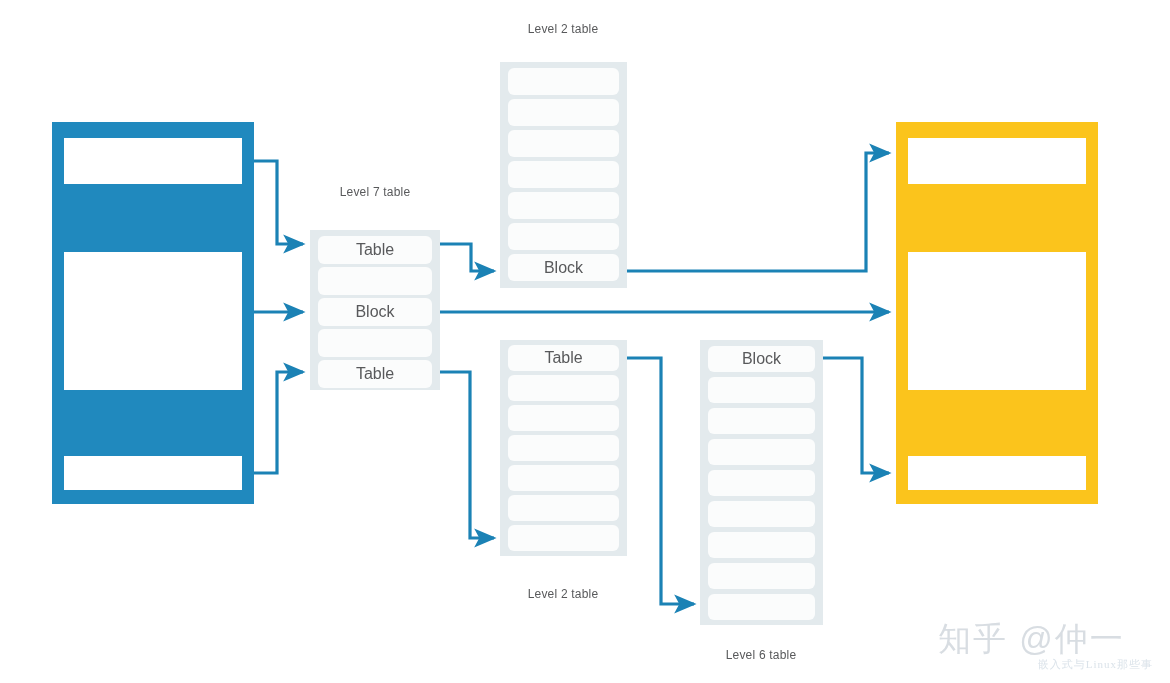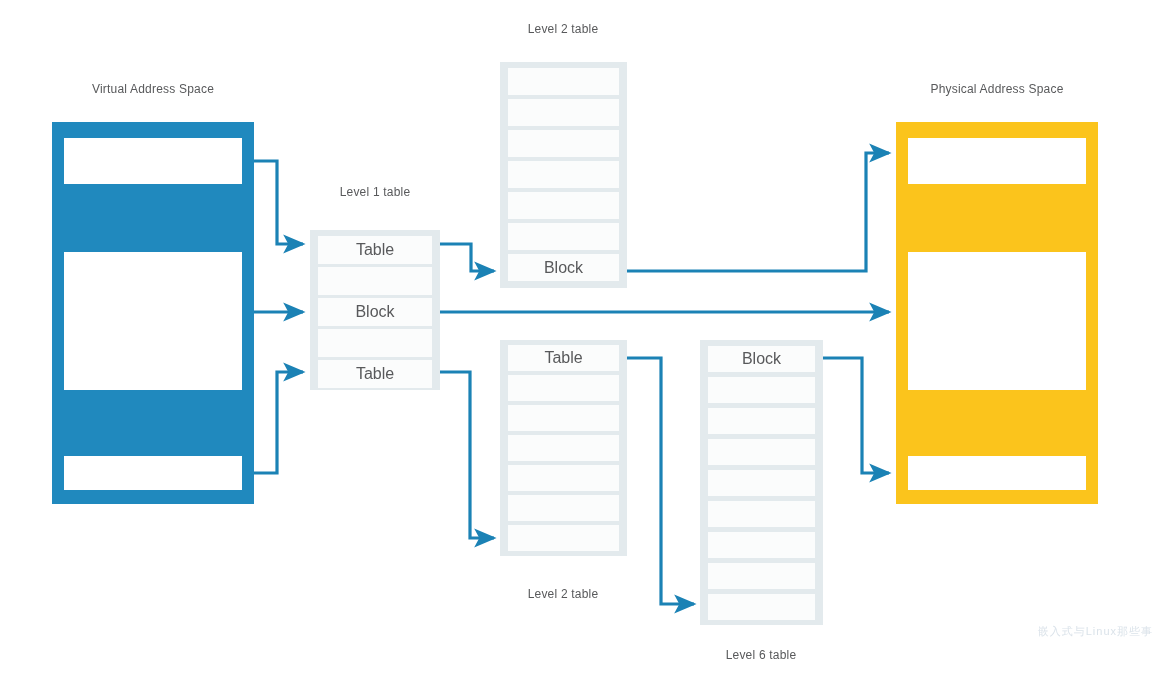--- a/index.html
+++ b/index.html
@@ -47,20 +47,21 @@
     background: #e3eaed;
     box-sizing: border-box;
   }
   .table-row {
     position: absolute;
     background: #fbfcfc;
     display: flex;
     align-items: center;
     justify-content: center;
     box-sizing: border-box;
+    border-radius: 6px;
   }
   .row-label {
     color: #58595b;
     font-size: 16px;
     line-height: 1;
     white-space: nowrap;
   }
   .watermark {
     position: absolute;
     color: #d8dde2;
@@ -79,25 +80,23 @@
     color: #dbe3ea;
     line-height: 1;
     text-align: right;
   }
 </style>
 </head>
 <body>
 
 <div id="canvas">
 
-  <div class="caption" style="left:52px; top:82px; width:202px;">Virtual Address Space</div>
-
-  <div class="caption" style="left:896px; top:82px; width:202px;">Physical Address Space</div>
-
-  <div class="caption" style="left:302px; top:185px; width:146px;">Level 1 table</div>
+
+
+  <div class="caption" style="left:302px; top:185px; width:146px;">Level 7 table</div>
 
   <div class="caption" style="left:490px; top:22px; width:146px;">Level 2 table</div>
 
   <div class="caption" style="left:490px; top:587px; width:146px;">Level 2 table</div>
 
   <div class="caption" style="left:688px; top:648px; width:146px;">Level 6 table</div>
 
   <div class="space-box virtual" style="left:52px; top:122px; width:202px; height:382px;">
     <div class="space-slot" style="left:12px; top:16px; width:178px; height:46px;"></div>
     <div class="space-slot" style="left:12px; top:130px; width:178px; height:138px;"></div>
@@ -229,16 +228,17 @@
 
       <path d="M440,312 L889,312"></path>
 
       <path d="M627,358 L661,358 L661,604 L694,604"></path>
 
       <path d="M823,358 L862,358 L862,473 L889,473"></path>
     </g>
   </svg>
 
   <div class="watermark" style="left:938px; top:622px; width:215px;">
-    <div class="wm-sub" style="margin-top:4px;">嵌入式与Linux那些事</div>
+    <div class="wm-main">知乎 @仲一</div>
+    <div class="wm-sub" style="margin-top:4px;font-family:Liberation Serif, serif;">嵌入式与Linux那些事</div>
   </div>
 
 </div>
 
 </body></html>

